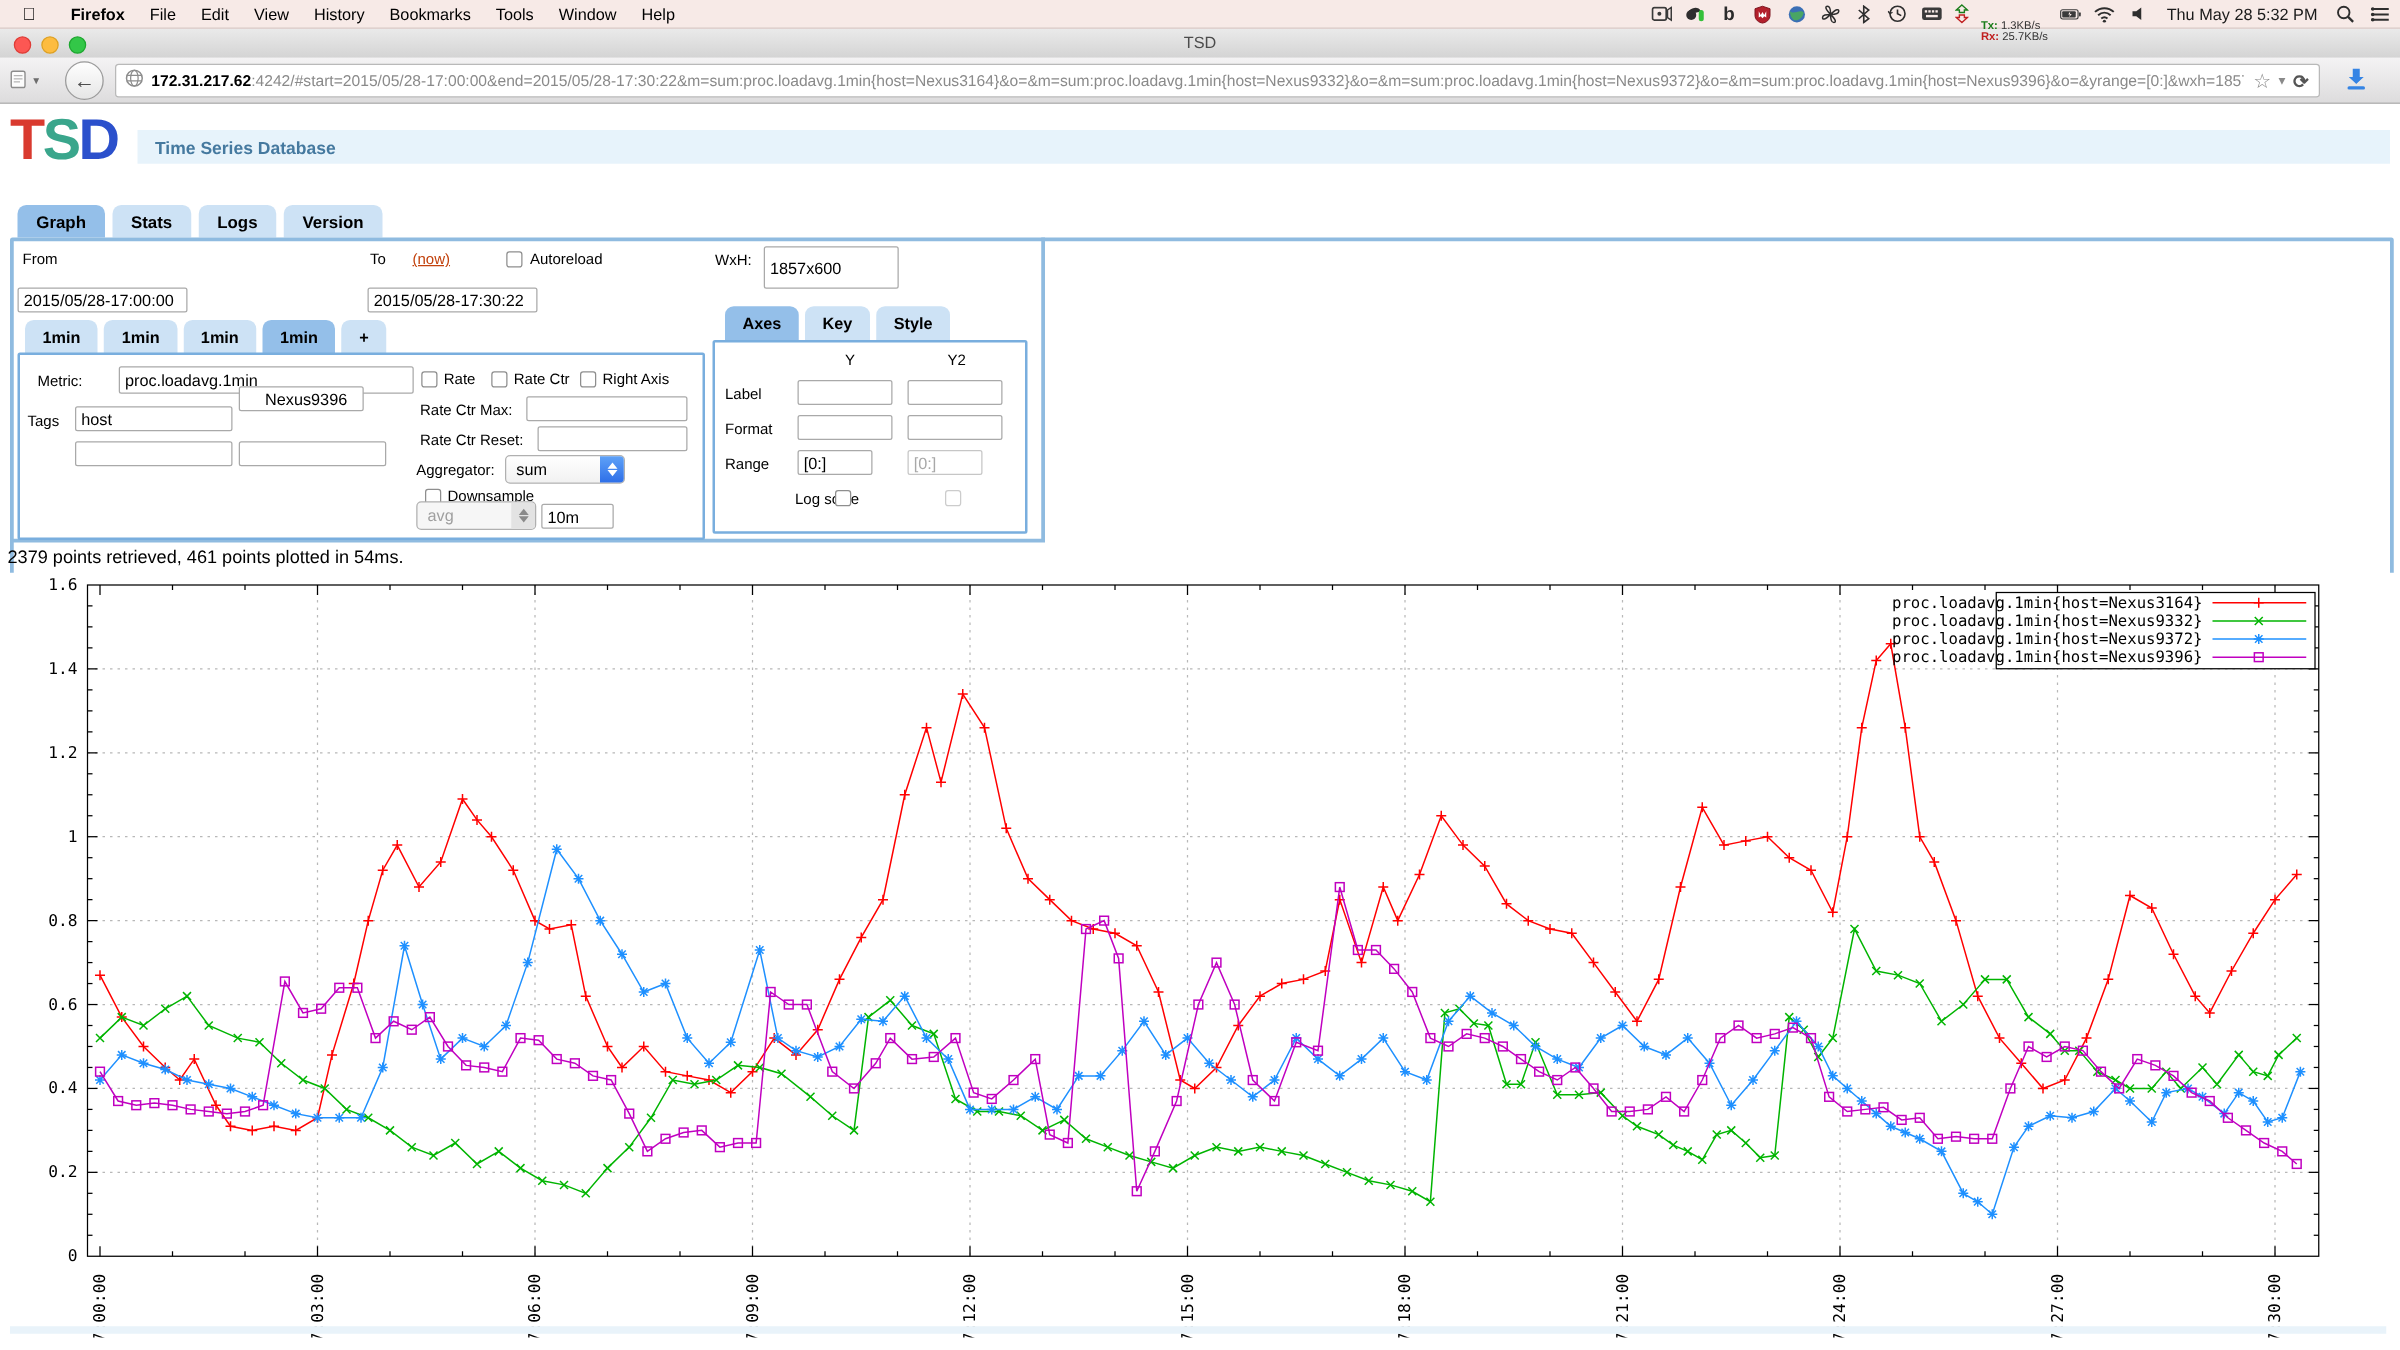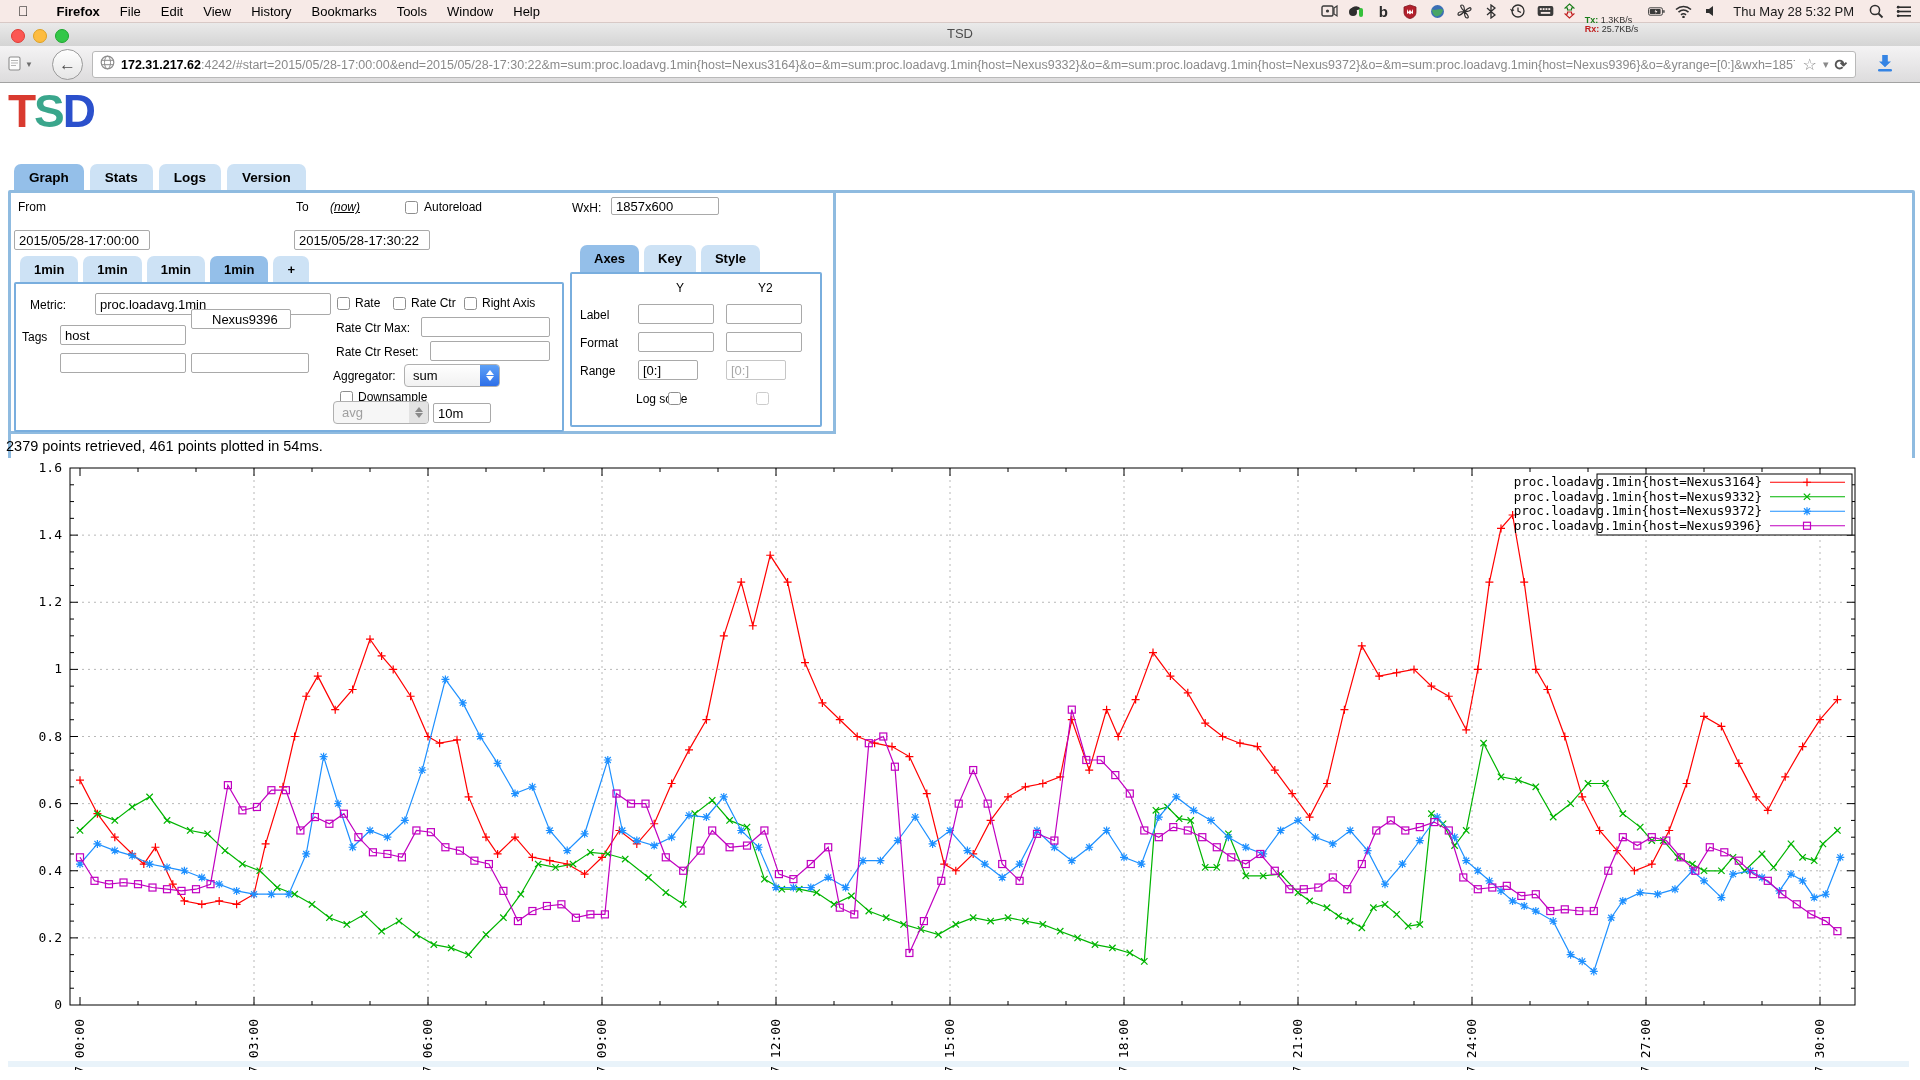--- a/index.html
+++ b/index.html
@@ -48,21 +48,21 @@
   .navtabs{position:absolute;left:14px;top:164px;height:26px;display:flex;gap:6px;}
   .tab{height:26px;padding:0 15px;display:flex;align-items:center;border-radius:7px 7px 0 0;
        background:#cde2f5;font-size:13.5px;font-weight:bold;}
   .tab.active{background:#94bfe9;}
   .panel{position:absolute;left:8px;top:190px;width:1901px;height:868px;border:3px solid #8fbbe0;border-radius:2px;background:#fff;}
   .vline{position:absolute;background:#8fbbe0;}
   .lbl{position:absolute;font-size:12px;color:#000;white-space:nowrap;}
   .inp{position:absolute;height:20px;border:1px solid #a9a9a9;border-radius:2px;font-size:13px;
        font-family:"Liberation Sans",sans-serif;padding:1px 4px;color:#000;background:#fff;box-sizing:border-box;}
   .inp:disabled,.inp.gray{color:#a8a8a8;border-color:#c6c6c6;}
-  a.nowlink{color:#000000;text-decoration:underline;font-style:italic;}
+  a.nowlink{color:#c2410c;text-decoration:underline;}
   .cb{position:absolute;width:13px;height:13px;border:1px solid #8e8e8e;border-radius:2.5px;background:#fff;box-sizing:border-box;}
   .cb.dis{border-color:#cccccc;}
   .seltabs{position:absolute;display:flex;gap:5px;height:27px;}
   .minitab{height:27px;padding:0 14px;display:flex;align-items:center;border-radius:7px 7px 0 0;
            background:#cde2f5;font-size:13px;font-weight:bold;}
   .minitab.active{background:#94bfe9;}
   .box{position:absolute;border:2px solid #79aede;border-radius:2px;background:#fff;}
   .select{position:absolute;height:23px;border:1px solid #b0b0b0;border-radius:4px;
           background:linear-gradient(#ffffff,#f1f1f1);display:flex;align-items:center;box-sizing:border-box;}
   .select .stxt{flex:1;font-size:13px;padding-left:8px;}
@@ -252,41 +252,44 @@
           <path d="M11 1 V11 M11 13 L5 7.5 H8.2 V1 H13.8 V7.5 H17 Z" fill="#3584e4"></path>
           <path d="M11 2 V8.5 H6.8 L11 13 L15.2 8.5 H11" fill="#3584e4"></path>
           <rect x="4" y="15" width="14" height="2.6" rx="1.3" fill="#3584e4"></rect>
         </svg>
     </span>
   </div>
 
   <div class="tsdlogo">
     <span id="logo-t" style="color: rgb(217, 58, 47);">T</span><span id="logo-s" style="color: rgb(58, 166, 140);">S</span><span id="logo-d" style="color: rgb(43, 80, 204);">D</span>
   </div>
+  <div class="banner">
+      <span>Time Series Database</span>
+    </div>
 
   <div class="navtabs" id="nav-tabs">
       <span class="tab active">Graph</span>
       <span class="tab">Stats</span>
       <span class="tab">Logs</span>
       <span class="tab">Version</span>
     </div>
 
   <div class="panel"></div>
   <div class="vline" style="left:833px;top:190px;width:3px;height:243px;"></div>
   <div class="vline" style="left:8px;top:431px;width:828px;height:3px;"></div>
 
   <div class="lbl" style="left:18px;top:200px;">From</div>
   <input class="inp" style="left: 14px; top: 230px; width: 136px;" value="2015/05/28-17:00:00">
   <div class="lbl" style="left:296px;top:200px;">To</div>
   <a class="nowlink lbl" style="left:330px;top:200px;" href="#">(now)</a>
   <span class="cb" style="left:405px;top:201px;"></span>
   <div class="lbl" style="left:424px;top:200px;">Autoreload</div>
   <input class="inp" style="left: 294px; top: 230px; width: 136px;" value="2015/05/28-17:30:22">
   <div class="lbl" style="left:572px;top:201px;">WxH:</div>
-  <input class="inp" style="left: 611px; top: 197px; width: 108px; height: 18px;" value="1857x600">
+  <input class="inp" style="left: 611px; top: 197px; width: 108px; height: 34px;" value="1857x600">
 
   <div class="seltabs" id="metric-tabs" style="left:20px;top:256px;">
       <span class="minitab">1min</span>
       <span class="minitab">1min</span>
       <span class="minitab">1min</span>
       <span class="minitab active">1min</span>
       <span class="minitab">+</span>
     </div>
 
   <div class="box" style="left:14px;top:282px;width:546px;height:146px;"></div>

